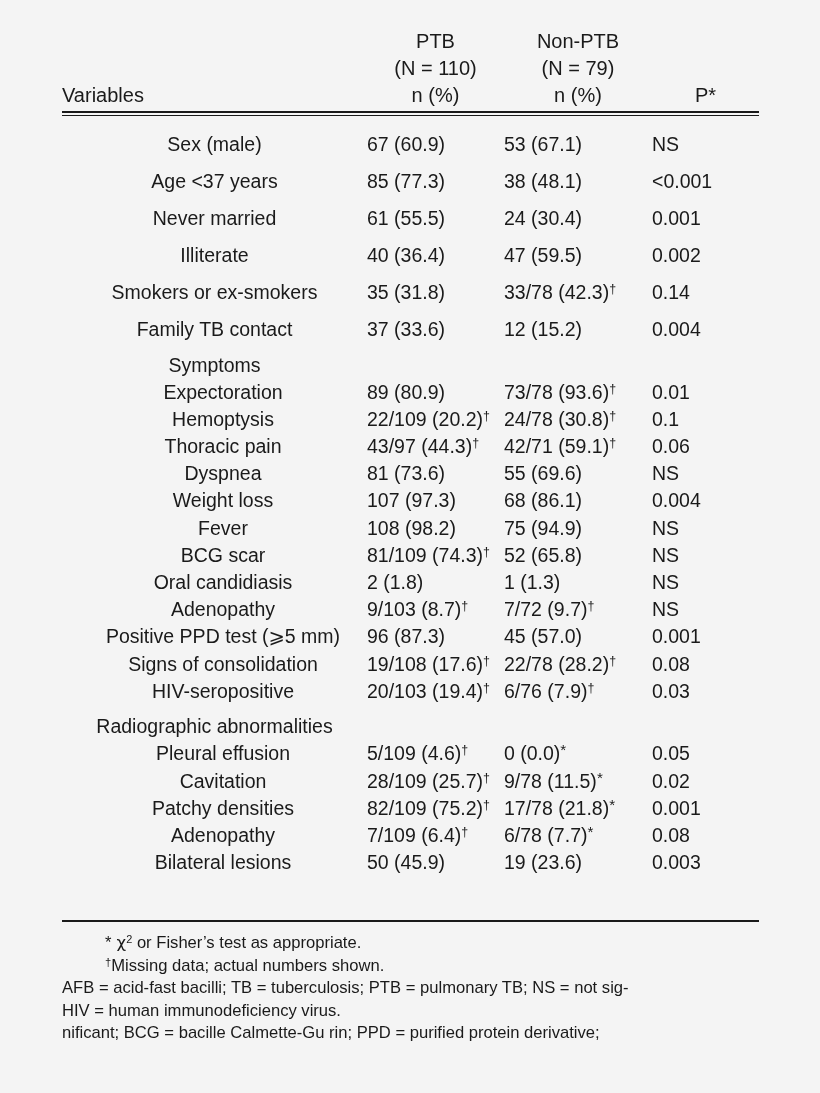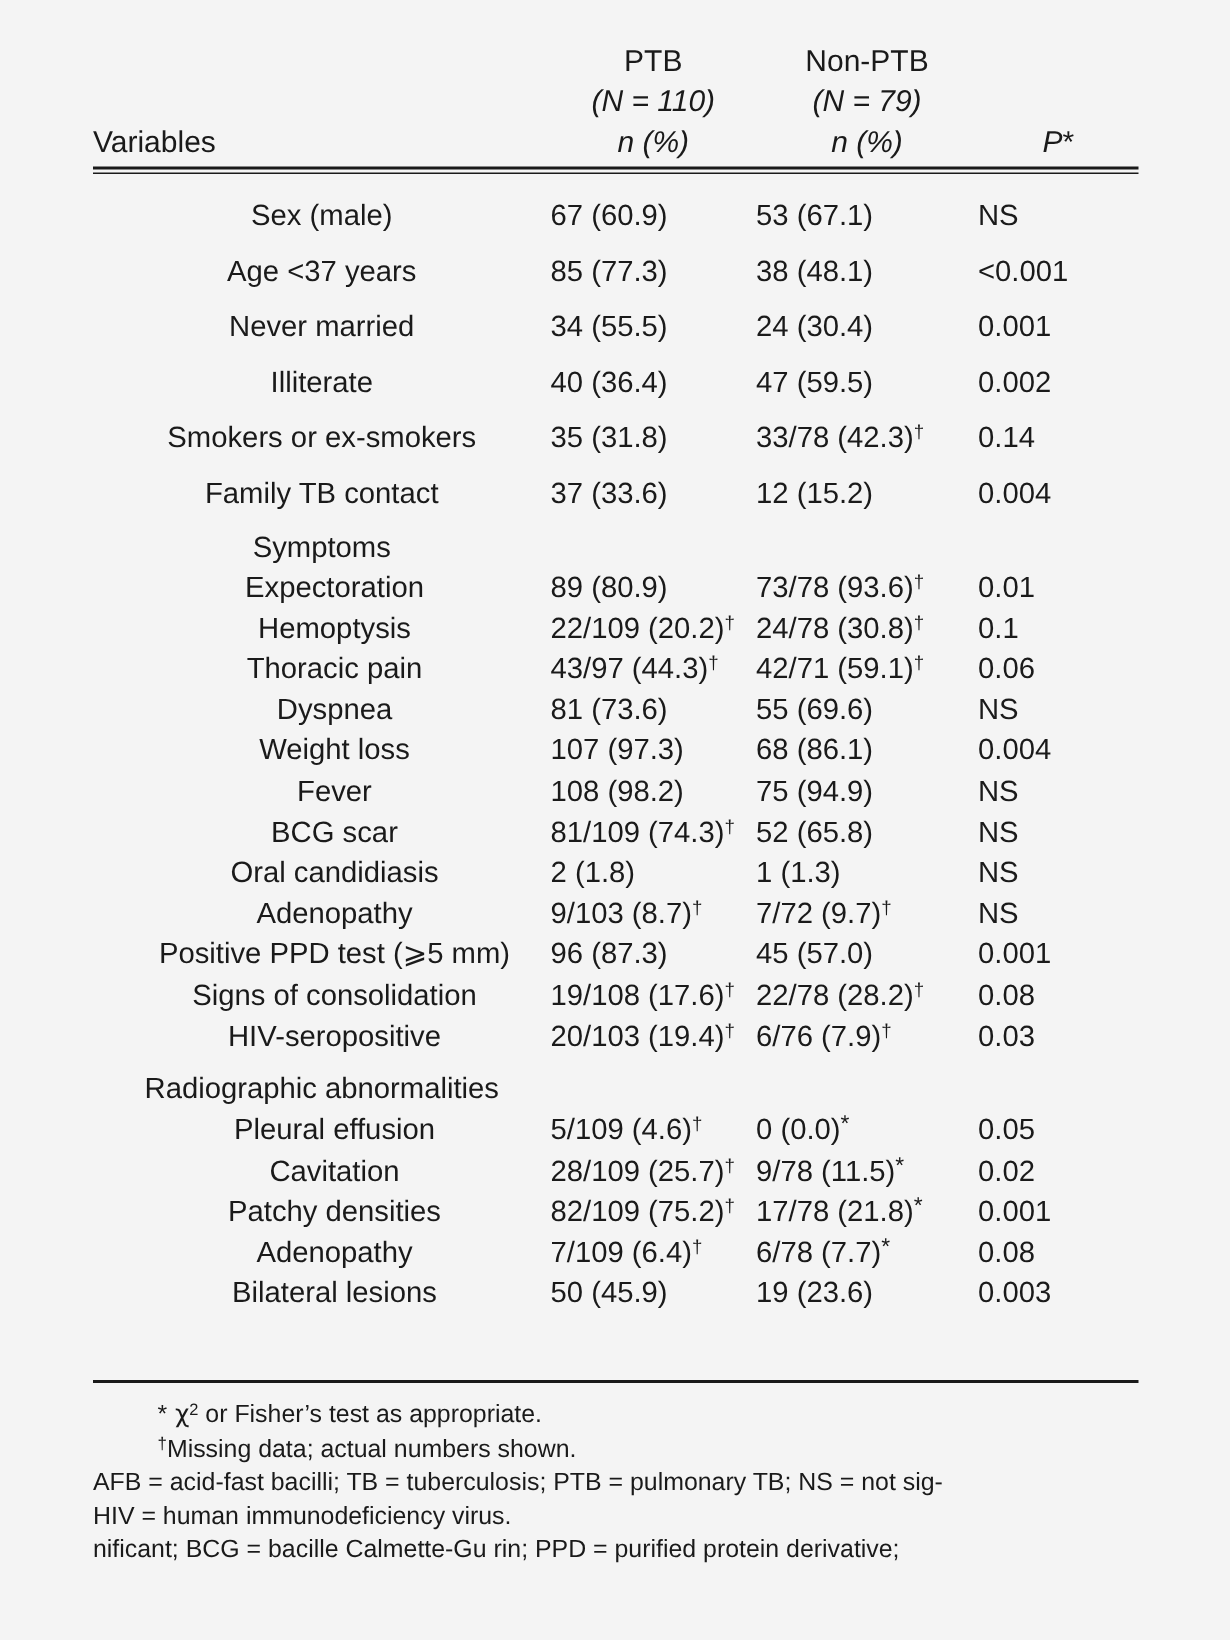--- a/index.html
+++ b/index.html
@@ -48,21 +48,21 @@
     text-align: center;
     line-height: 27px;
     white-space: nowrap;
     font-size: 20px;
     margin-top: 20px;
   }
   .hdr-cell.left {
     text-align: left;
   }
   .hdr-grp-line { display: block; }
-  .ital { font-style: italic; }
+  .ital { }
   .rule-double {
     position: absolute;
     left: 62px;
     width: 697px;
     height: 0;
     border-top: 2.2px solid #1a1a1a;
     border-bottom: 1.2px solid #1a1a1a;
     box-sizing: content-box;
     padding-top: 2px;
   }
@@ -176,21 +176,21 @@
           <td class="pcol">NS</td>
         </tr>
         <tr class="spaced">
           <td class="var"><span>Age &lt;37 years</span></td>
           <td class="num">85 (77.3)</td>
           <td class="num">38 (48.1)</td>
           <td class="pcol">&lt;0.001</td>
         </tr>
         <tr class="spaced">
           <td class="var"><span>Never married</span></td>
-          <td class="num">34 (55.5)</td>
+          <td class="num">61 (55.5)</td>
           <td class="num">24 (30.4)</td>
           <td class="pcol">0.001</td>
         </tr>
         <tr class="spaced">
           <td class="var"><span>Illiterate</span></td>
           <td class="num">40 (36.4)</td>
           <td class="num">47 (59.5)</td>
           <td class="pcol">0.002</td>
         </tr>
         <tr class="spaced">

